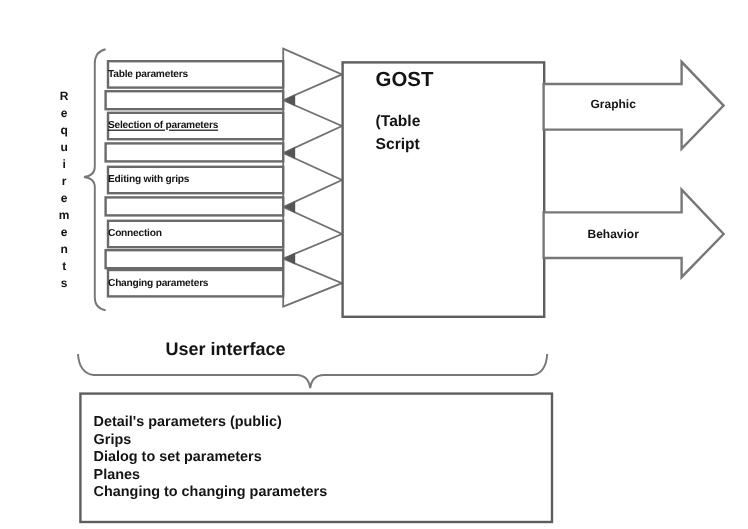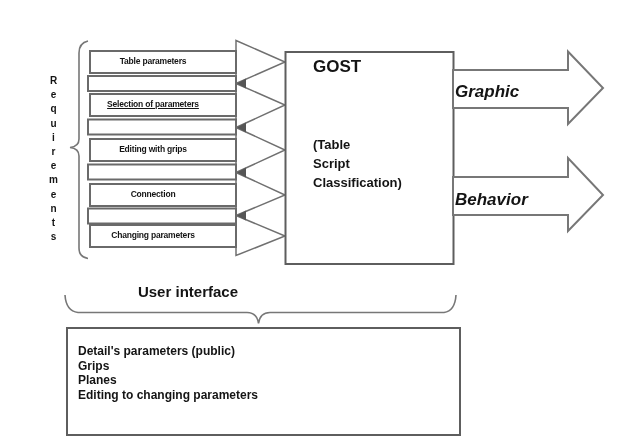--- a/index.html
+++ b/index.html
@@ -11,33 +11,33 @@
     overflow:hidden;
   }
   .diagram-svg { position:absolute; left:0; top:0; }
   .lbl {
     position:absolute;
     font-weight:bold;
     color:#141414;
     white-space:nowrap;
   }
   .arrow-lbl {
-    width:126px; text-align:center;
+    width:126px; text-align:left;
     font-size:8.5px; letter-spacing:-0.2px;
   }
   .vertical-lbl {
     writing-mode:vertical-rl;
     text-orientation:upright;
     font-size:10px;
     letter-spacing:3.2px;
     line-height:12px;
   }
   .gost-title { font-size:17px; }
   .gost-sub { font-size:13px; line-height:19px; }
-  .out-lbl { width:112px; text-align:left; font-size:17px;font-style:italic; }
+  .out-lbl { width:112px; text-align:center; font-size:10px; }
   .ui-lbl { width:152px; text-align:right; font-size:15px; }
   .list { font-size:12px; line-height:14.5px; }
 </style>
 </head>
 <body>
 
 <div class="canvas">
 
   <svg class="diagram-svg" width="623" height="441" viewBox="0 0 623 441">
 
@@ -77,31 +77,31 @@
 
   <div class="lbl vertical-lbl" style="left:47px; top:75px;">Requirements</div>
 
   <div class="lbl arrow-lbl" style="left:90px; top:56px;">Table parameters</div>
   <div class="lbl arrow-lbl" style="left:90px; top:99px;text-decoration:underline;">Selection of parameters</div>
   <div class="lbl arrow-lbl" style="left:90px; top:189px;">Connection</div>
   <div class="lbl arrow-lbl" style="left:90px; top:144px;">Editing with grips</div>
   <div class="lbl arrow-lbl" style="left:90px; top:230px;">Changing parameters</div>
 
   <div class="lbl gost-title" style="left:313px; top:57px;">GOST</div>
-  <div style="position:absolute; left:313px; top:91px;margin-top:44px;">
+  <div style="position:absolute; left:313px; top:91px;">
     <div class="lbl gost-sub" style="position:static;">(Table</div>
     <div class="lbl gost-sub" style="position:static;">Script</div>
-    <div class="lbl gost-sub" style="position:static;">Classification)</div>
   </div>
 
   <div class="lbl out-lbl" style="left:455px; top:82px;">Graphic</div>
   <div class="lbl out-lbl" style="left:455px; top:190px;">Behavior</div>
 
   <div class="lbl ui-lbl" style="left:86px; top:283px;">User interface</div>
 
   <div class="list" style="position:absolute; left:78px; top:344px; font-weight:bold; color:#141414;">
     <div>Detail's parameters (public)</div>
     <div>Grips</div>
+    <div>Dialog to set parameters</div>
     <div>Planes</div>
-    <div>Editing to changing parameters</div>
+    <div>Changing to changing parameters</div>
   </div>
 
 </div>
 
 </body></html>

